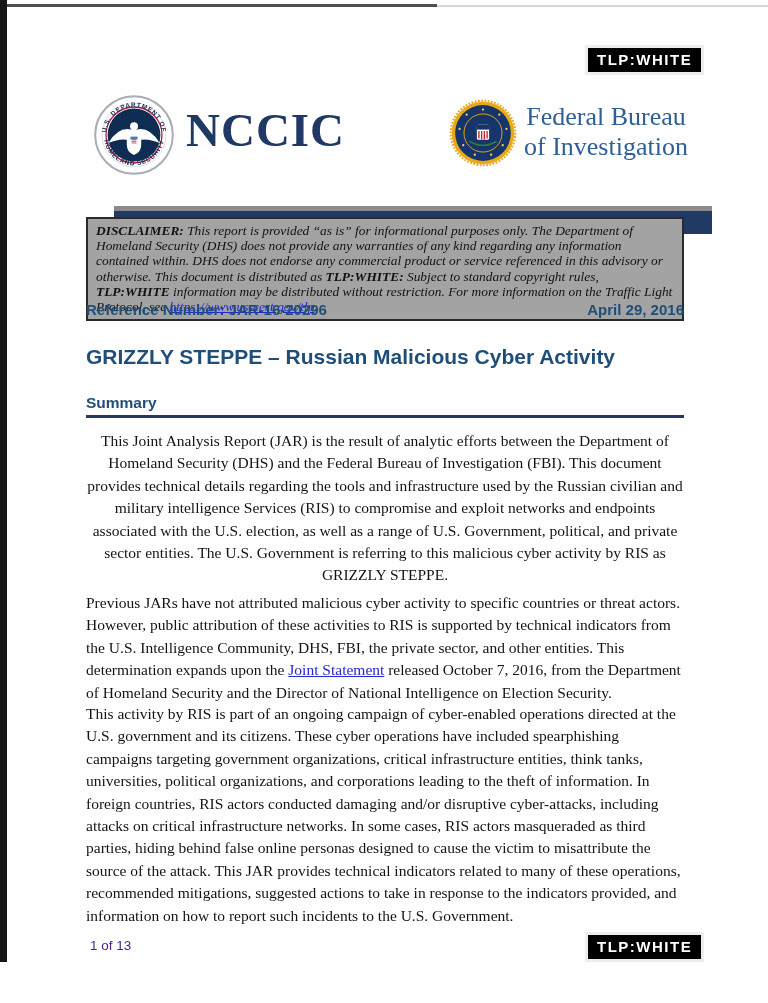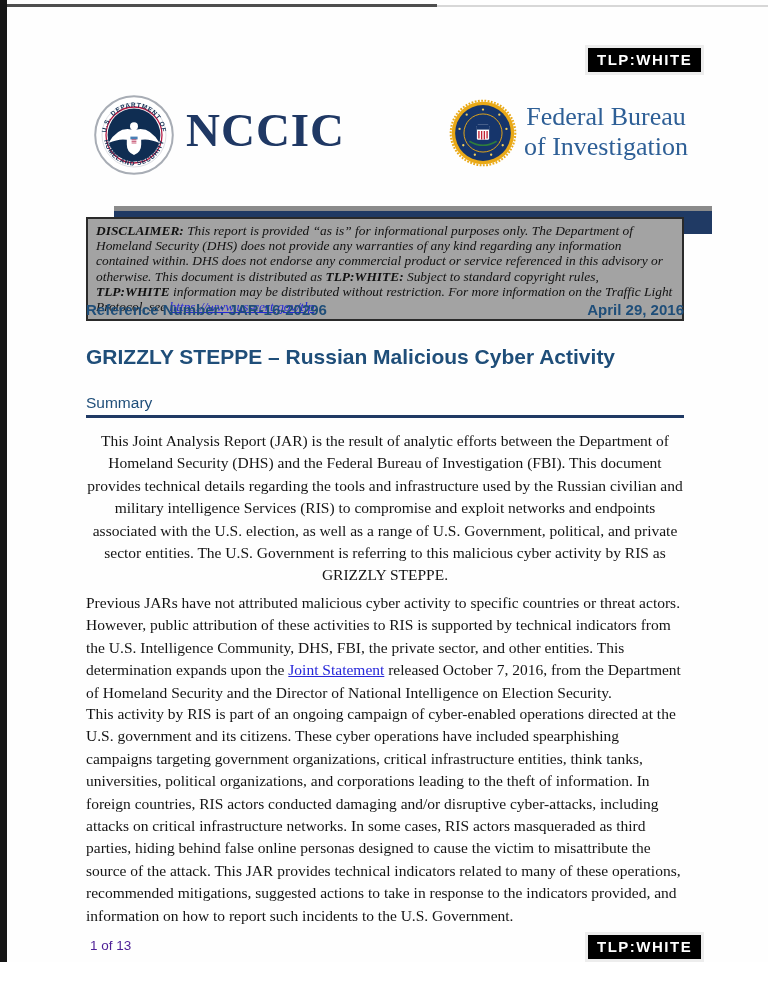--- a/index.html
+++ b/index.html
@@ -84,21 +84,21 @@
     font-weight: bold; font-size: 15px; color: #1f4e79;
   }
   
   .doc-title {
     top: 345px;
     font-weight: bold; font-size: 21px; color: #1f4e79;
   }
   
   .section-heading {
     top: 394px;
-    font-weight: normal; font-size: 15.5px; color: #1f4e79;
+    font-weight: bold; font-size: 15.5px; color: #1f4e79;
     border-bottom: 3px solid #203a64;
     padding-bottom: 3px;
   }
   
   .body-para {
     font-family: "Liberation Serif", serif;
     font-size: 15.5px;
     line-height: 22.4px;
     color: #141414;
   }

